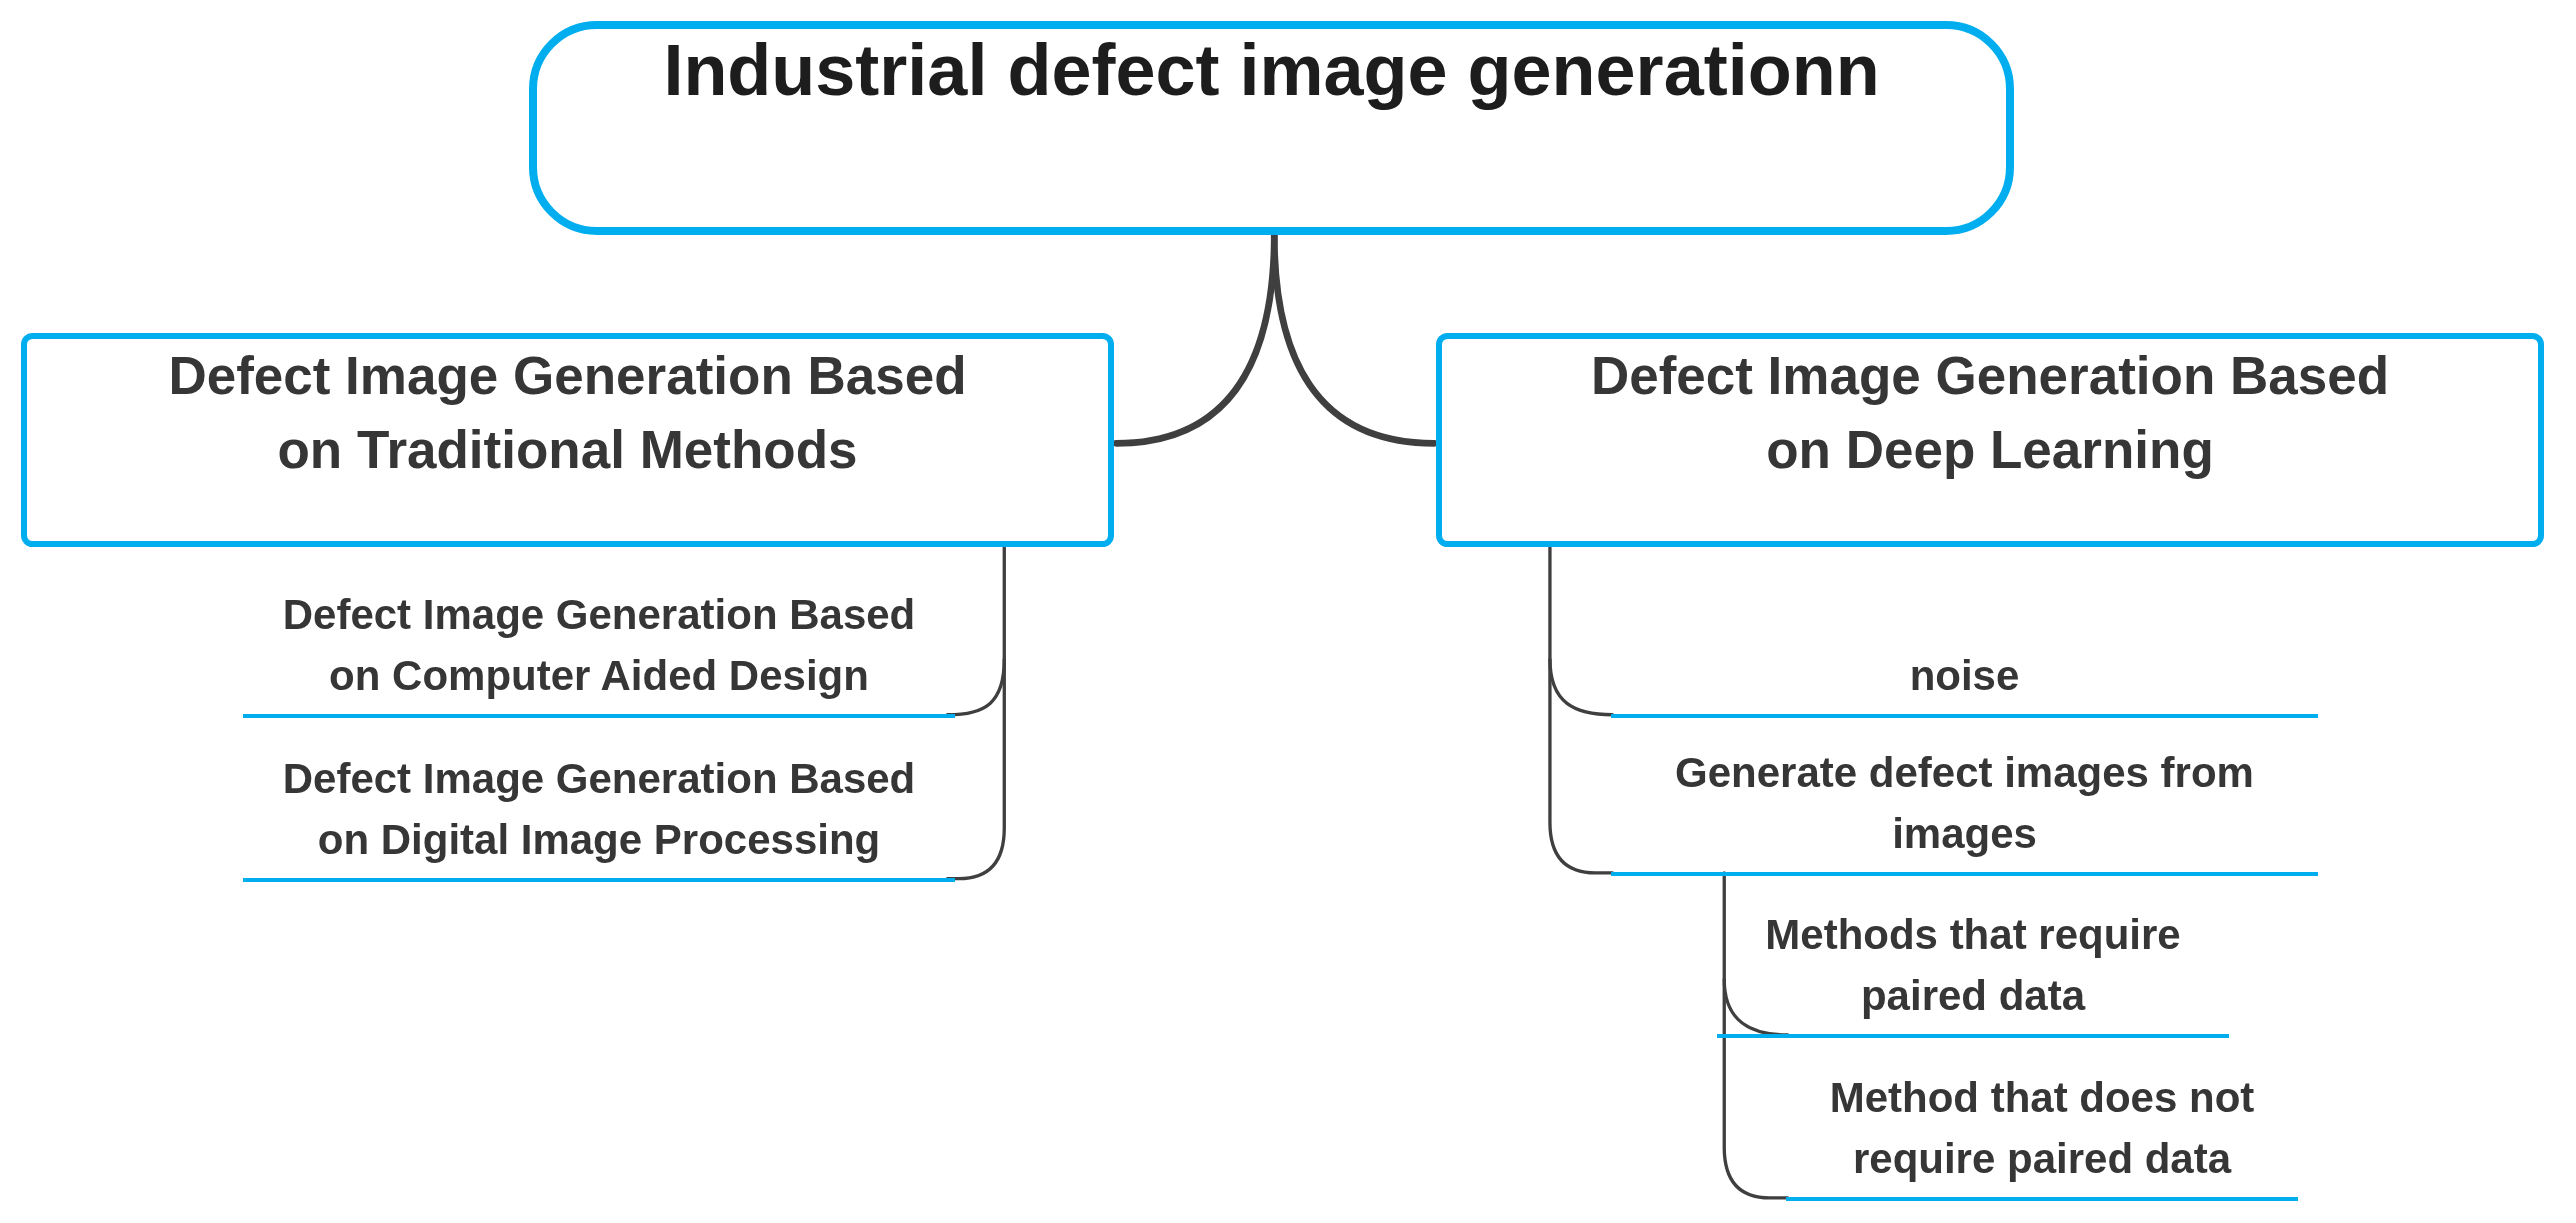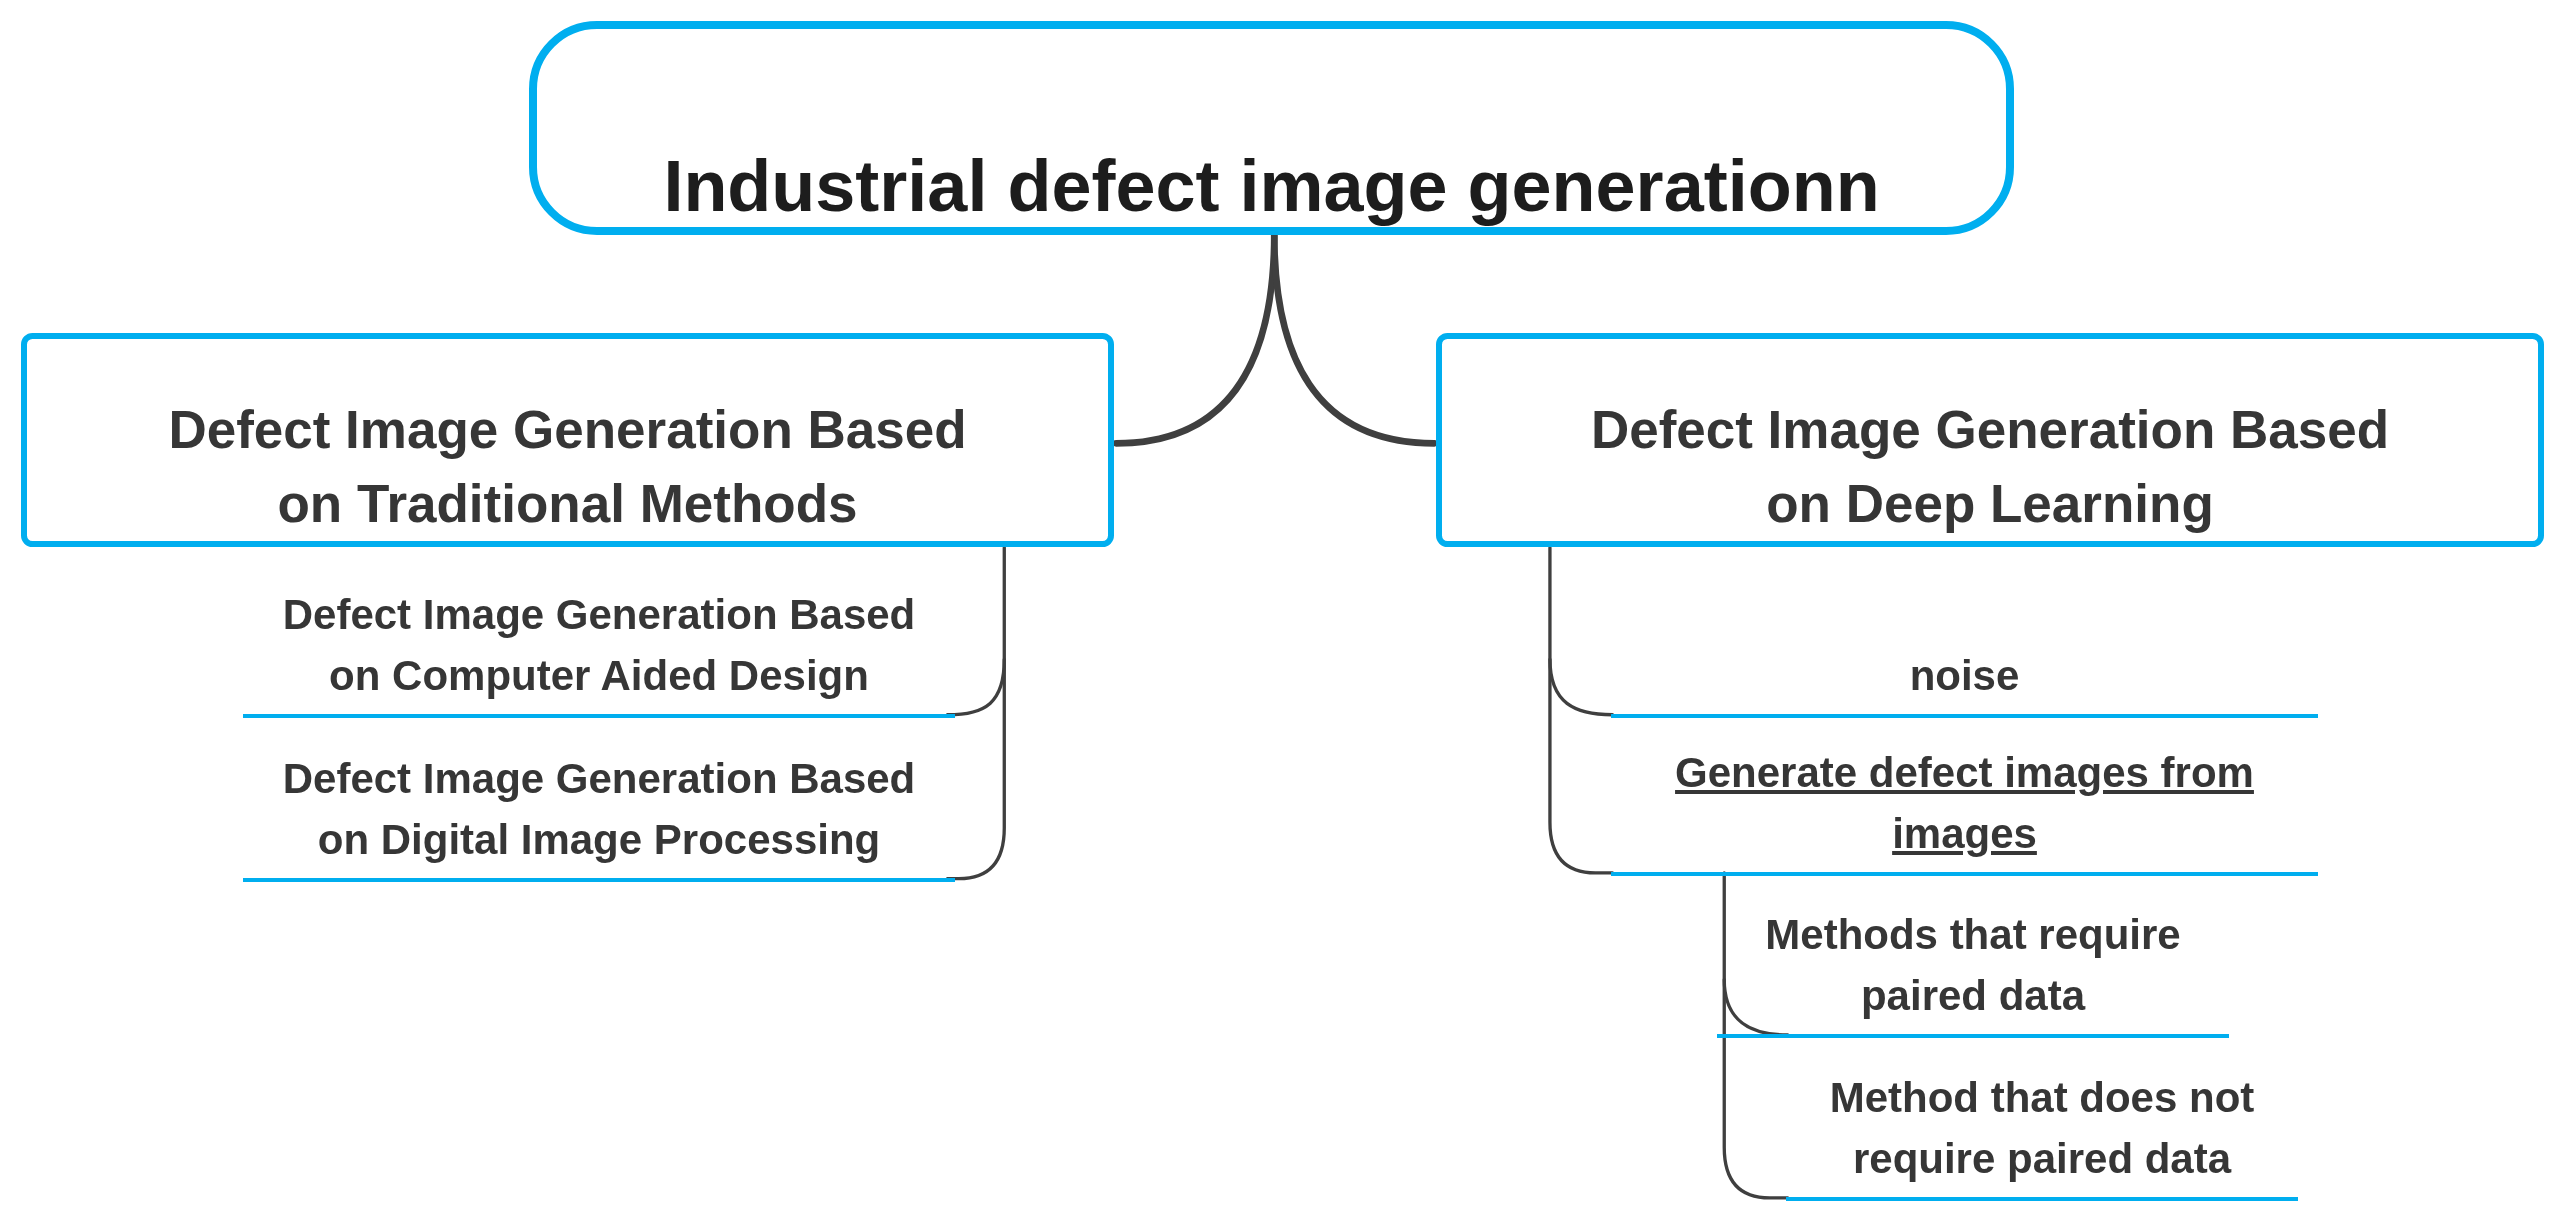--- a/index.html
+++ b/index.html
@@ -24,21 +24,21 @@
     stroke-width: 3.5;
     stroke-linecap: round;
   }
   .node {
     position: absolute;
     z-index: 2;
     background: #ffffff;
     display: flex;
     flex-direction: column;
     align-items: center;
-    justify-content: flex-end;
+    justify-content: flex-start;
     text-align: center;
     color: var(--text, #333333);
     box-sizing: border-box;
   }
   .root-node {
     left: 529px; top: 21px; width: 1485px; height: 214px;
     border: 8.5px solid var(--accent, #00aeef);
     border-radius: 68px;
     font-size: 72px;
     font-weight: 600;
@@ -67,21 +67,21 @@
     line-height: 61px;
     font-weight: 600;
     color: #363636;
     border-bottom: 4.7px solid var(--accent, #00aeef);
     padding-bottom: 7.6px;
     box-sizing: border-box;
   }
   .leaf-l1 { left: 243px;  top: 566px;  width: 712px; height: 152px; }
   .leaf-l2 { left: 243px;  top: 730px;  width: 712px; height: 152px; }
   .leaf-r1 { left: 1611px; top: 566px;  width: 707px; height: 152px; }
-  .leaf-r2 { left: 1611px; top: 724px;  width: 707px; height: 152px; text-decoration: underline; }
+  .leaf-r2 { left: 1611px; top: 724px;  width: 707px; height: 152px; }
   .leaf-r3 { left: 1717px; top: 886px;  width: 512px; height: 152px; }
   .leaf-r4 { left: 1786px; top: 1049px; width: 512px; height: 152px; text-align: right; }
   .line { display: block; }
 </style>
 </head>
 <body>
 
 <div class="canvas">
 
   <svg class="svg-layer" viewBox="0 0 2719 1291" xmlns="http://www.w3.org/2000/svg">

